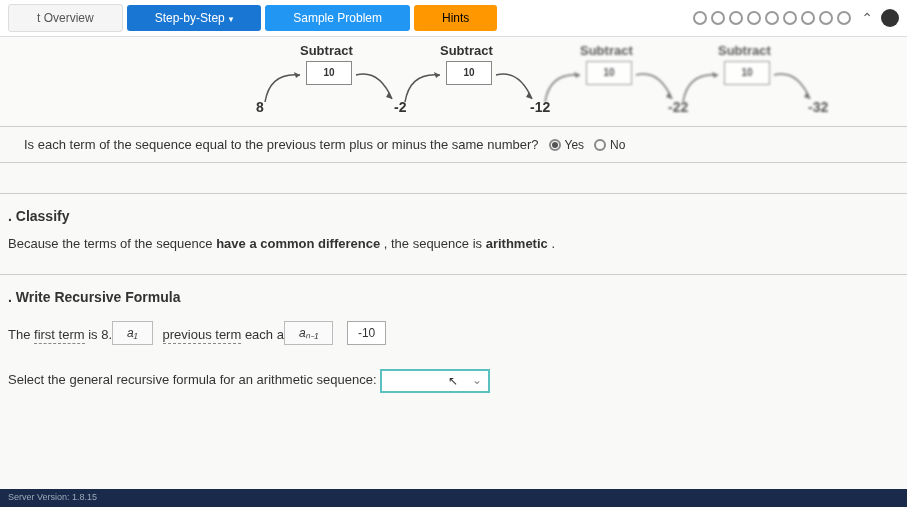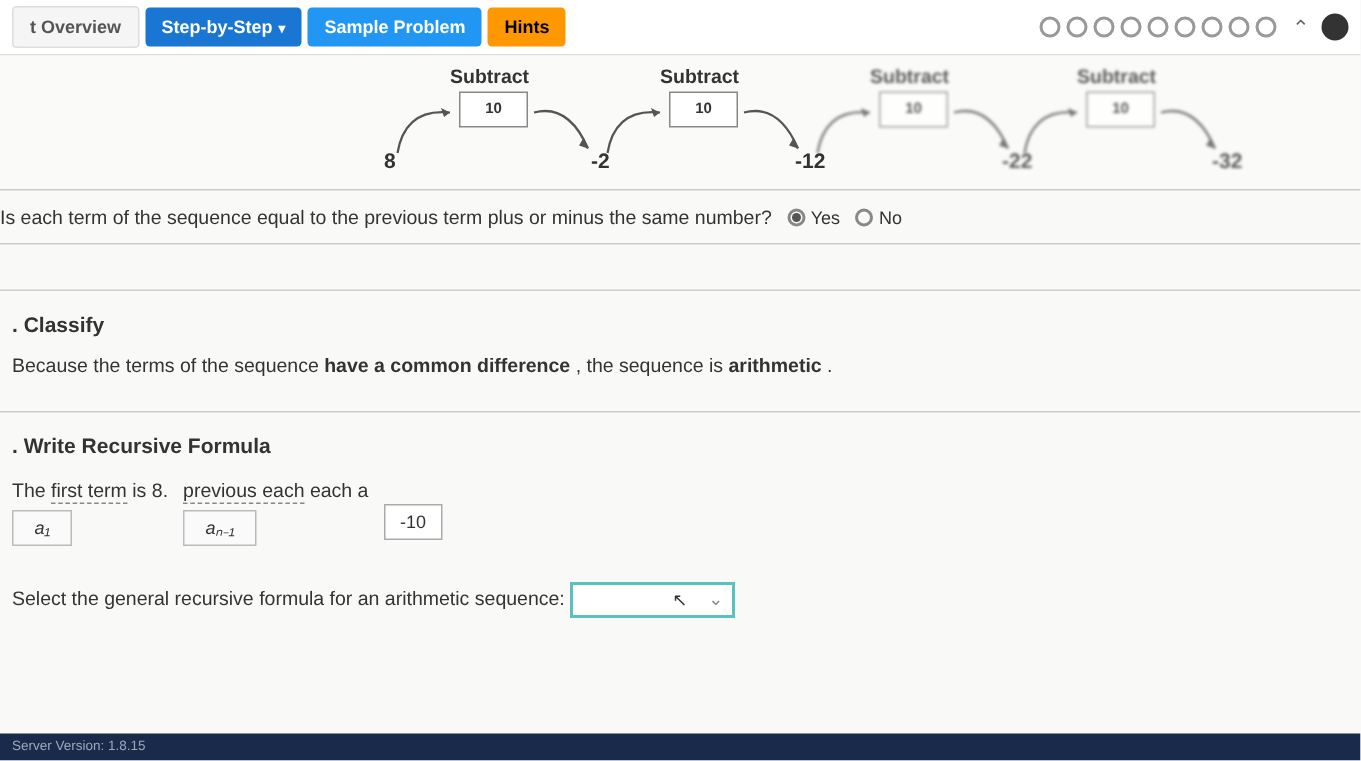--- a/index.html
+++ b/index.html
@@ -1,45 +1,45 @@
 <!DOCTYPE html>
 <html><head>
 <meta charset="utf-8">
 <style>
 *{box-sizing:border-box;margin:0;padding:0}
 body{font-family:Arial,Helvetica,sans-serif;font-size:13px;color:#333;background:#f9f9f8;width:907px;height:507px;overflow:hidden;position:relative}
 .topbar{display:flex;align-items:center;padding:4px 8px;background:#fff;border-bottom:1px solid #ddd}
-.tab{padding:6px 11px;margin-right:4px;border-radius:3px;font-size:12px;font-weight:700;cursor:pointer}
+.tab{padding:6px 28px;margin-right:4px;border-radius:3px;font-size:12px;font-weight:400;cursor:pointer}
 .tab.ov{background:#f5f5f5;color:#555;border:1px solid #ddd}
 .tab.step{background:#1976d2;color:#fff}
 .tab.sample{background:#2196f3;color:#fff}
 .tab.hints{background:#ff9800;color:#000000}
 .caret{display:inline-block;margin-left:4px;font-size:9px}
 .dots{margin-left:auto;display:flex;gap:4px;align-items:center}
 .dot{width:14px;height:14px;border:2px solid #999;border-radius:50%}
 .up{font-size:14px;color:#666;margin-left:6px}
 .bigdot{width:18px;height:18px;background:#333;border-radius:50%;margin-left:4px}
 .seq{position:relative;height:90px;border-bottom:1px solid #ccc;background:#fafaf9}
 .sublabel{position:absolute;top:6px;font-size:13px;font-weight:600;color:#333}
 .sbox{position:absolute;top:24px;width:46px;height:24px;border:1px solid #888;text-align:center;line-height:22px;font-weight:600;background:#fff;font-size:10px}
 .term{position:absolute;top:62px;font-weight:700;font-size:14px}
 .arrow{position:absolute;top:30px;height:30px}
 .arrow svg{overflow:visible}
-.q{padding:10px 0;border-bottom:1px solid #ccc;font-size:13px;display:flex;align-items:center;gap:10px}
+.q{padding:10px 24px;border-bottom:1px solid #ccc;font-size:13px;display:flex;align-items:center;gap:10px}
 .radio{display:inline-flex;align-items:center;gap:4px;font-size:12px}
 .rcirc{width:12px;height:12px;border:2px solid #888;border-radius:50%;position:relative}
 .rcirc.sel::after{content:"";position:absolute;inset:1px;background:#555;border-radius:50%}
 .section{padding:14px 8px 20px}
 .shead{font-weight:700;font-size:14px;margin-bottom:10px}
 .stext{font-size:13px;line-height:1.5}
 .hr{height:1px;background:#ccc;margin:0}
 .ul{border-bottom:1px dashed #888;padding-bottom:1px}
 .tagbox{display:inline-block;border:1px solid #bbb;padding:2px 14px;margin-top:4px;font-style:italic;font-size:12px;background:#fafafa}
 .tagrow{display:flex;gap:40px;margin-top:4px}
-.tagcol{display:flex;flex-direction:column;align-items:flex-start}
+.tagcol{display:flex;align-items:flex-end}
 .valbox{display:inline-block;border:1px solid #aaa;padding:2px 10px;font-size:12px;background:#fff}
 .selbox{display:inline-block;border:2px solid #5bc0c0;padding:3px 8px;min-width:110px;height:24px;vertical-align:middle;background:#fff;position:relative}
 .selbox::after{content:"⌄";position:absolute;right:6px;top:2px;font-size:12px;color:#888}
 .cursor{position:absolute;right:30px;top:3px;font-size:12px}
 .footer{position:absolute;bottom:0;left:0;right:0;height:18px;background:#1a2a4a;color:#9ab;font-size:9px;padding:3px 8px}
 .blurred{filter:blur(1px);opacity:.8}
 </style>
 </head>
 <body>
 
@@ -140,21 +140,21 @@
 
 <div class="section">
   <div class="shead">. Write Recursive Formula</div>
   <div class="stext" style="margin-top:12px">
     <div class="tagrow">
       <div class="tagcol">
         <span><span>The </span><span class="ul">first term</span><span> is 8. </span></span>
         <span class="tagbox">a₁</span>
       </div>
       <div class="tagcol" style="margin-left:-30px">
-        <span><span class="ul">previous each</span><span> each a </span></span>
+        <span><span class="ul">previous term</span><span> each a </span></span>
         <span class="tagbox">aₙ₋₁</span>
       </div>
       <div class="tagcol" style="margin-left:-30px">
         <span>&nbsp;</span>
         <span class="valbox">-10</span>
       </div>
     </div>
   </div>
   <div style="margin-top:24px;font-size:13px">
     <span>Select the general recursive formula for an arithmetic sequence:</span>

